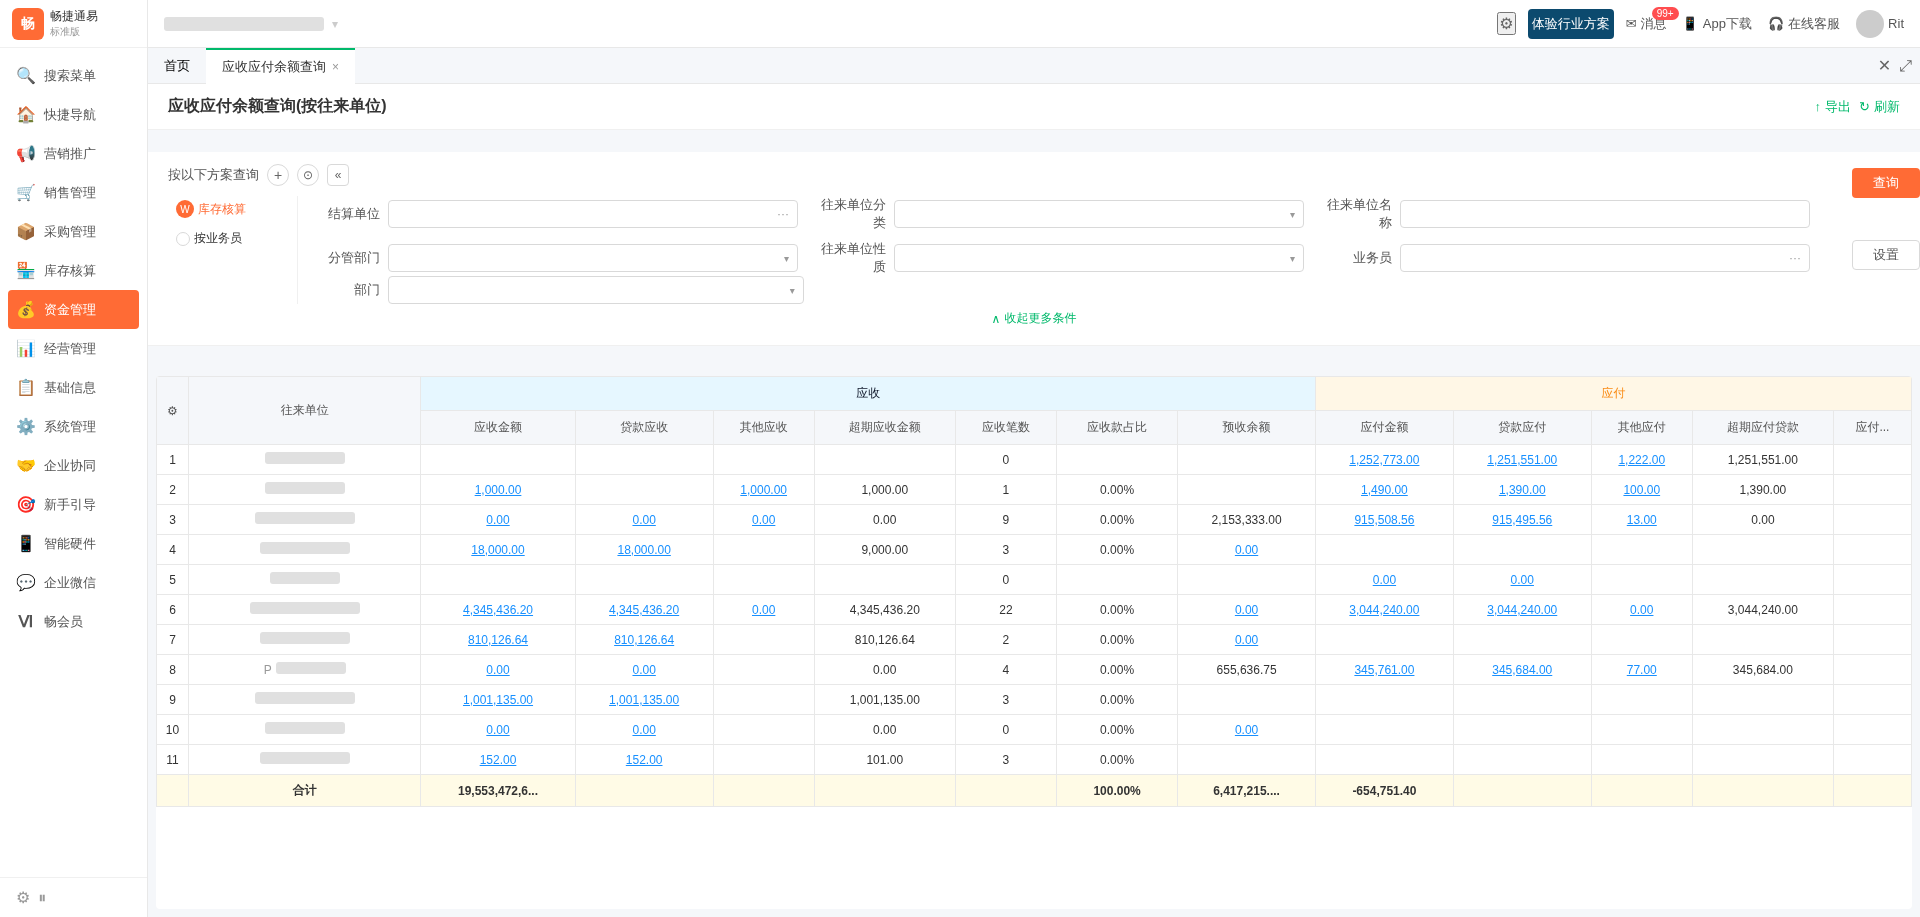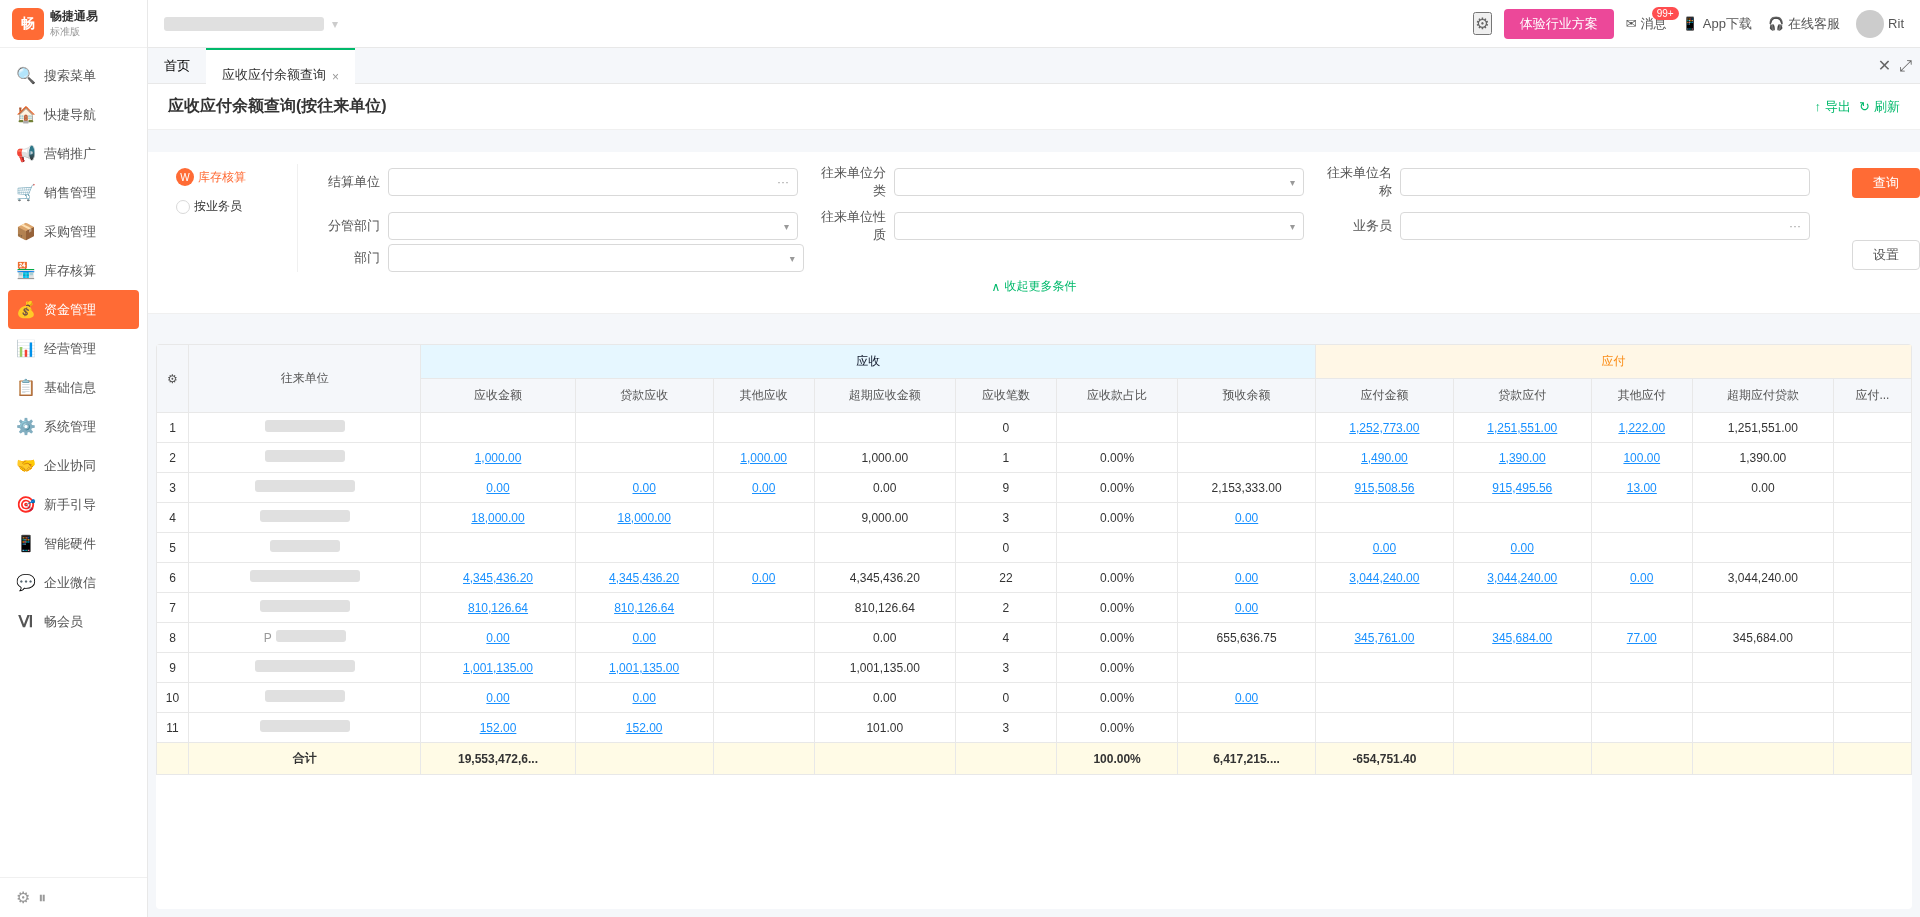--- a/index.html
+++ b/index.html
@@ -20,30 +20,30 @@
     .sidebar-footer-btn { color: #999; cursor: pointer; font-size: 16px; }
 
     
     .main-area { flex: 1; display: flex; flex-direction: column; overflow: hidden; }
 
     
     .top-bar { height: 48px; background: #fff; border-bottom: 1px solid #e8e8e8; display: flex; align-items: center; padding: 0 16px; gap: 12px; }
     .top-bar-breadcrumb { display: flex; align-items: center; gap: 4px; color: #999; font-size: 12px; flex: 1; }
     .top-bar-breadcrumb .blurred { background: #e0e0e0; border-radius: 3px; height: 14px; width: 120px; }
     .gear-btn { color: #666; cursor: pointer; font-size: 16px; }
-    .try-btn { background: #ec4899; color: white; border: none; padding: 6px 16px; border-radius: 4px; cursor: pointer; font-size: 13px; }
+    .try-btn { background: #0c4a6e; color: white; border: none; padding: 6px 4px; border-radius: 4px; cursor: pointer; font-size: 13px; }
     .top-right { display: flex; align-items: center; gap: 16px; margin-left: auto; }
     .top-right-item { display: flex; align-items: center; gap: 4px; color: #555; cursor: pointer; font-size: 13px; position: relative; }
     .badge { background: #ff4d4f; color: white; border-radius: 10px; font-size: 10px; padding: 1px 5px; position: absolute; top: -8px; right: -12px; }
     .user-avatar { width: 28px; height: 28px; background: #ccc; border-radius: 50%; }
 
     
     .content-tabs { display: flex; align-items: center; background: #f5f7fa; border-bottom: 1px solid #e8e8e8; height: 36px; padding: 0; }
     .tab-home { padding: 0 16px; height: 36px; display: flex; align-items: center; color: #000000; cursor: pointer; font-size: 13px; }
-    .tab-active { background: white; height: 36px; display: flex; align-items: flex-end; padding: 0 16px; color: #333; font-size: 13px; border-top: 2px solid #00b96b; gap: 6px; }
+    .tab-active { background: white; height: 36px; display: flex; align-items: center; padding: 0 16px; color: #333; font-size: 13px; border-top: 2px solid #00b96b; gap: 6px; }
     .tab-close { color: #999; cursor: pointer; font-size: 12px; }
     .tab-right-btns { margin-left: auto; display: flex; gap: 8px; padding-right: 8px; }
     .tab-right-btn { background: none; border: none; cursor: pointer; color: #666; font-size: 16px; }
 
     
     .page-content { flex: 1; overflow: hidden; display: flex; flex-direction: column; background: #f5f7fa; gap: 22px; }
     .page-header { background: white; padding: 12px 20px; display: flex; align-items: center; border-bottom: 1px solid #f0f0f0; }
     .page-title { font-size: 16px; font-weight: bold; color: #333; flex: 1; }
     .page-header-actions { display: flex; gap: 8px; align-items: center; }
     .export-btn { display: flex; align-items: center; gap: 4px; color: #00b96b; cursor: pointer; font-size: 13px; }
@@ -82,21 +82,21 @@
   </style>
 </head>
 <body>
 
 <div class="app-container">
 
   <div class="sidebar">
     <div class="sidebar-logo">
       <div class="sidebar-logo-icon">畅</div>
       <div>
-        <div style="font-size:12px;color:#333;font-weight:bold;">畅捷通易</div>
+        <div style="font-size:12px;color:#333;font-weight:normal;">畅捷通易</div>
         <div style="font-size:10px;color:#999;">标准版</div>
       </div>
     </div>
     <div class="sidebar-nav">
       <div class="sidebar-item">
         <span class="item-icon">🔍</span>
         <span>搜索菜单</span>
       </div>
       <div class="sidebar-item">
         <span class="item-icon">🏠</span>
@@ -215,20 +215,26 @@
             <span>导出</span>
           </div>
           <div class="refresh-btn">
             <span>↻</span>
             <span>刷新</span>
           </div>
         </div>
       </div>
 
       <div class="filter-area" style="position:relative;">
+        <div class="filter-top">
+          <span class="filter-label">按以下方案查询</span>
+          <div class="filter-add-btn">+</div>
+          <div class="filter-settings-btn">⊙</div>
+          <div class="filter-collapse-btn">«</div>
+        </div>
         <div style="display:flex; gap:0;">
 
           <div style="width:130px; padding-right:10px; border-right:1px solid #f0f0f0; margin-right:10px;">
             <div class="scheme-option active">
               <div class="scheme-icon">W</div>
               <span>库存核算</span>
             </div>
             <div class="scheme-option" style="margin-top:4px;">
               <div class="scheme-option-radio"></div>
               <span>按业务员</span>

